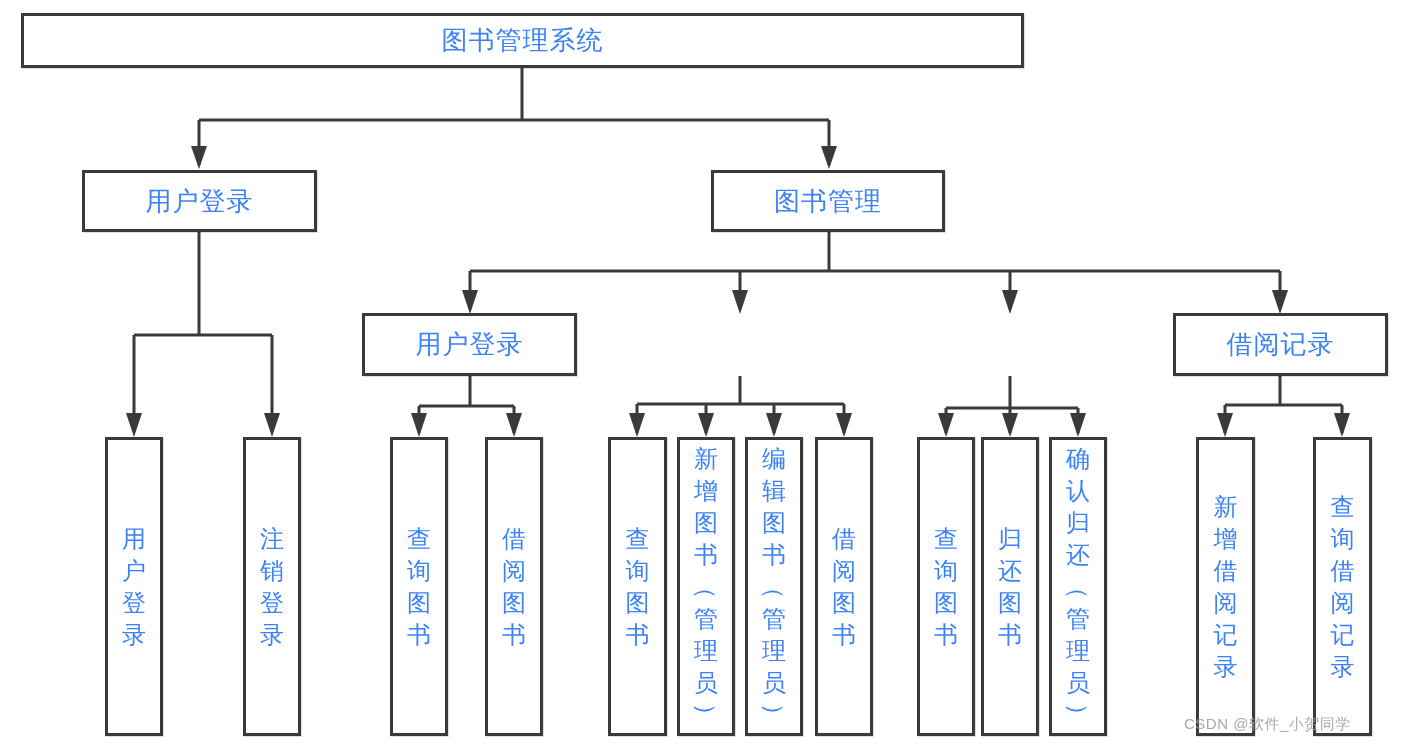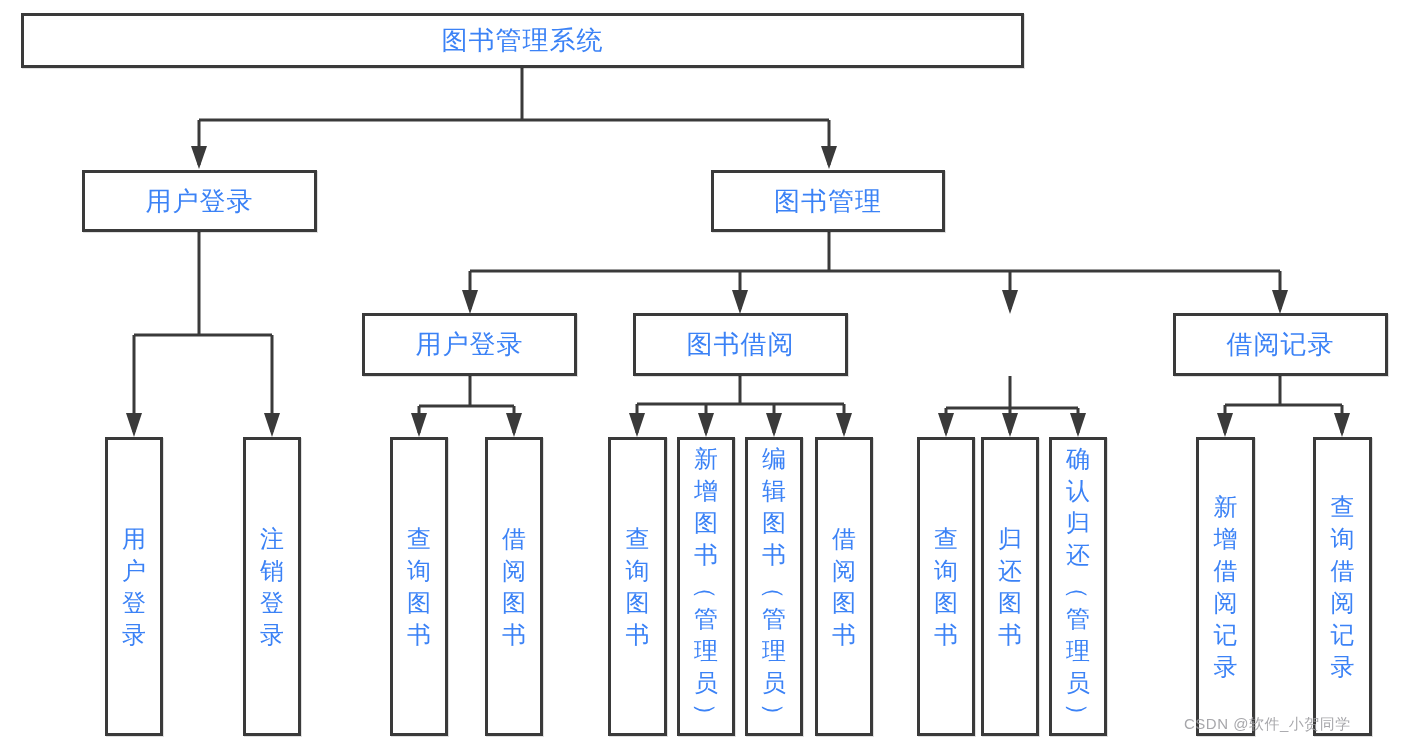--- a/index.html
+++ b/index.html
@@ -97,23 +97,20 @@
   <div class="box h" style="left:82px;top:170px;width:235px;height:62px">
     <span>用户登录</span>
   </div>
   <div class="box h" style="left:711px;top:170px;width:234px;height:62px">
     <span>图书管理</span>
   </div>
 
   <div class="box h" style="left:362px;top:313px;width:215px;height:63px">
     <span>用户登录</span>
   </div>
-  <div class="box h" style="left:633px;top:313px;width:215px;height:63px">
-    <span>图书借阅</span>
-  </div>
   <div class="box h" style="left:1173px;top:313px;width:215px;height:63px">
     <span>借阅记录</span>
   </div>
 
   <div class="box v" style="left:105px;top:437px;width:58px;height:299px">
     <span class="vlabel">
         <span>用</span>
         <span>户</span>
         <span>登</span>
         <span>录</span>

